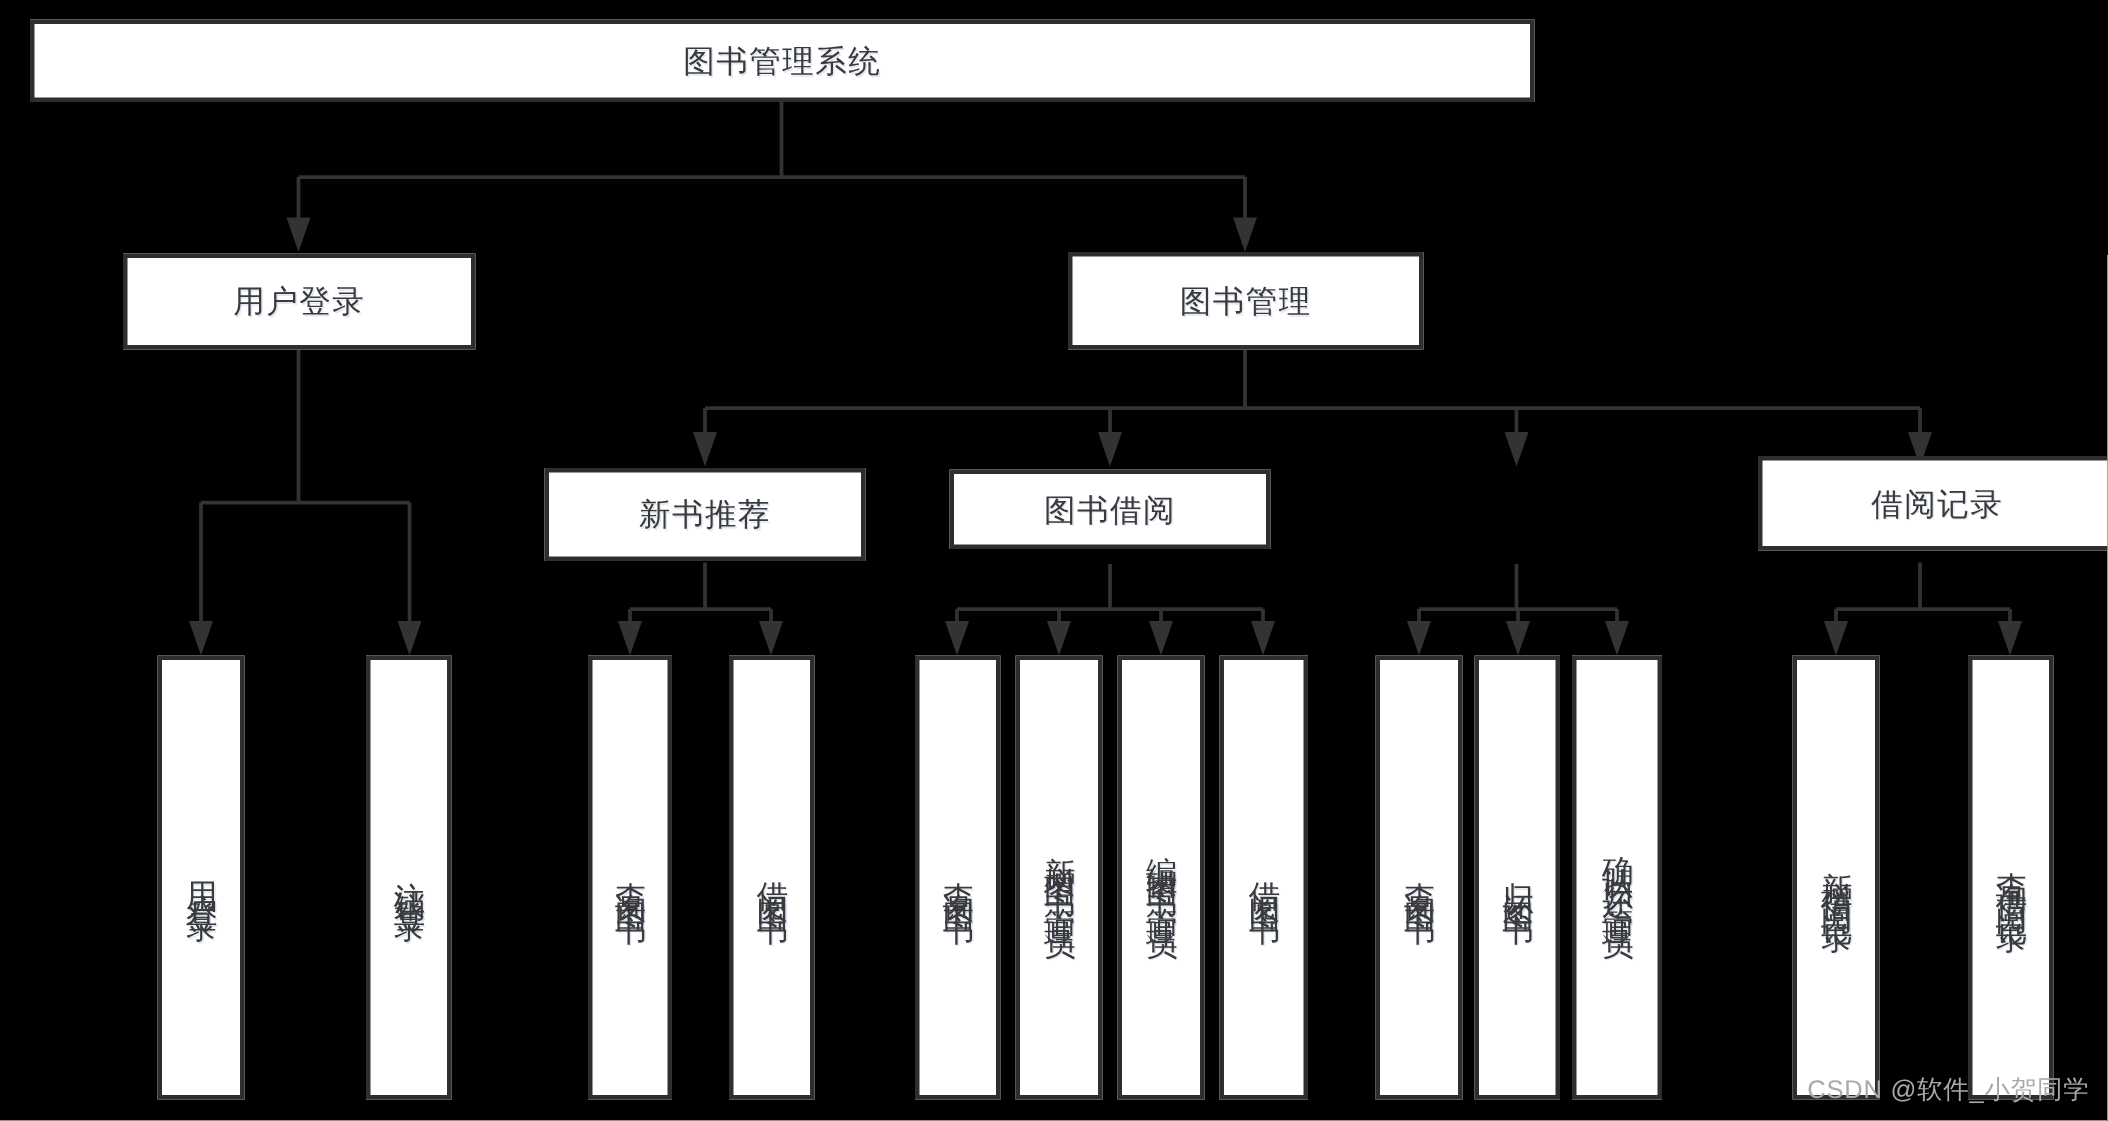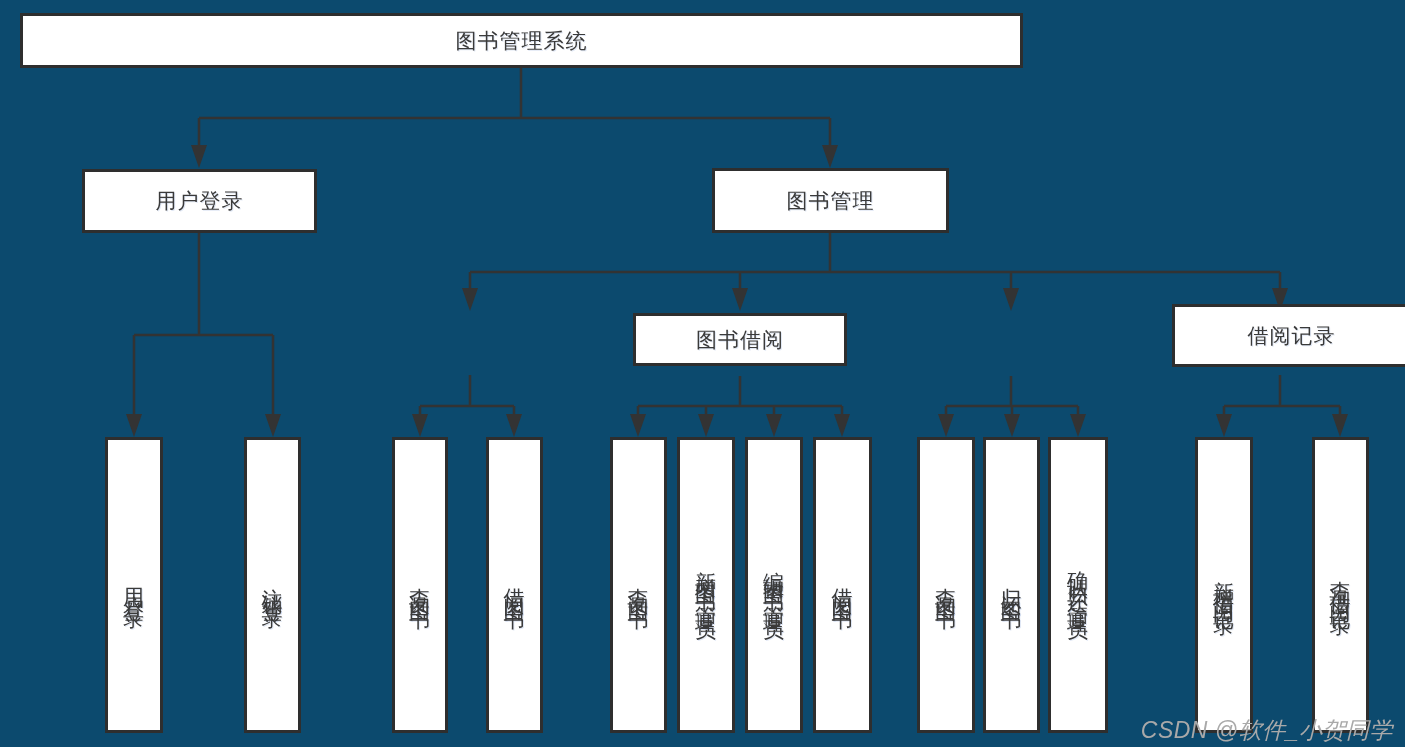--- a/index.html
+++ b/index.html
@@ -4,21 +4,21 @@
 <style>
   html, body {
     margin: 0;
     padding: 0;
     background: #ffffff;
   }
   #canvas {
     position: relative;
     width: 1405px;
     height: 747px;
-    background: #0c4a6e;
+    background: #000000;
     font-family: "Liberation Sans", "DejaVu Sans", sans-serif;
     overflow: hidden;
   }
   #edges {
     position: absolute;
     left: 0;
     top: 0;
     width: 1405px;
     height: 747px;
   }
@@ -37,25 +37,24 @@
   }
   .node.v span {
     writing-mode: vertical-rl;
     letter-spacing: 7px;
     line-height: 1;
   }
   .watermark {
     position: absolute;
     right: 12px;
     top: 715px;
-    font-size: 23px;
+    font-size: 17px;
     color: #a9a9a9;
     letter-spacing: 0.5px;
     white-space: nowrap;
-    font-style: italic;
   }
 </style>
 </head>
 <body>
 
 <div id="canvas">
 
   <svg id="edges" viewBox="0 0 1405 747" xmlns="http://www.w3.org/2000/svg">
     <g stroke="#333333" stroke-width="2.5" fill="none">
 
@@ -107,20 +106,23 @@
     <span>图书管理系统</span>
   </div>
 
   <div class="node" style="left:82px; top:169px; width:235px; height:64px;">
     <span>用户登录</span>
   </div>
   <div class="node" style="left:712px; top:168px; width:237px; height:65px;">
     <span>图书管理</span>
   </div>
 
+  <div class="node" style="left:363px; top:312px; width:214px; height:62px;">
+    <span>新书推荐</span>
+  </div>
   <div class="node" style="left:633px; top:313px; width:214px; height:53px;">
     <span>图书借阅</span>
   </div>
   <div class="node" style="left:1172px; top:304px; width:239px; height:63px;">
     <span>借阅记录</span>
   </div>
 
   <div class="node v" style="left:105px; top:437px; width:58px; height:296px;">
     <span>用户登录</span>
   </div>

